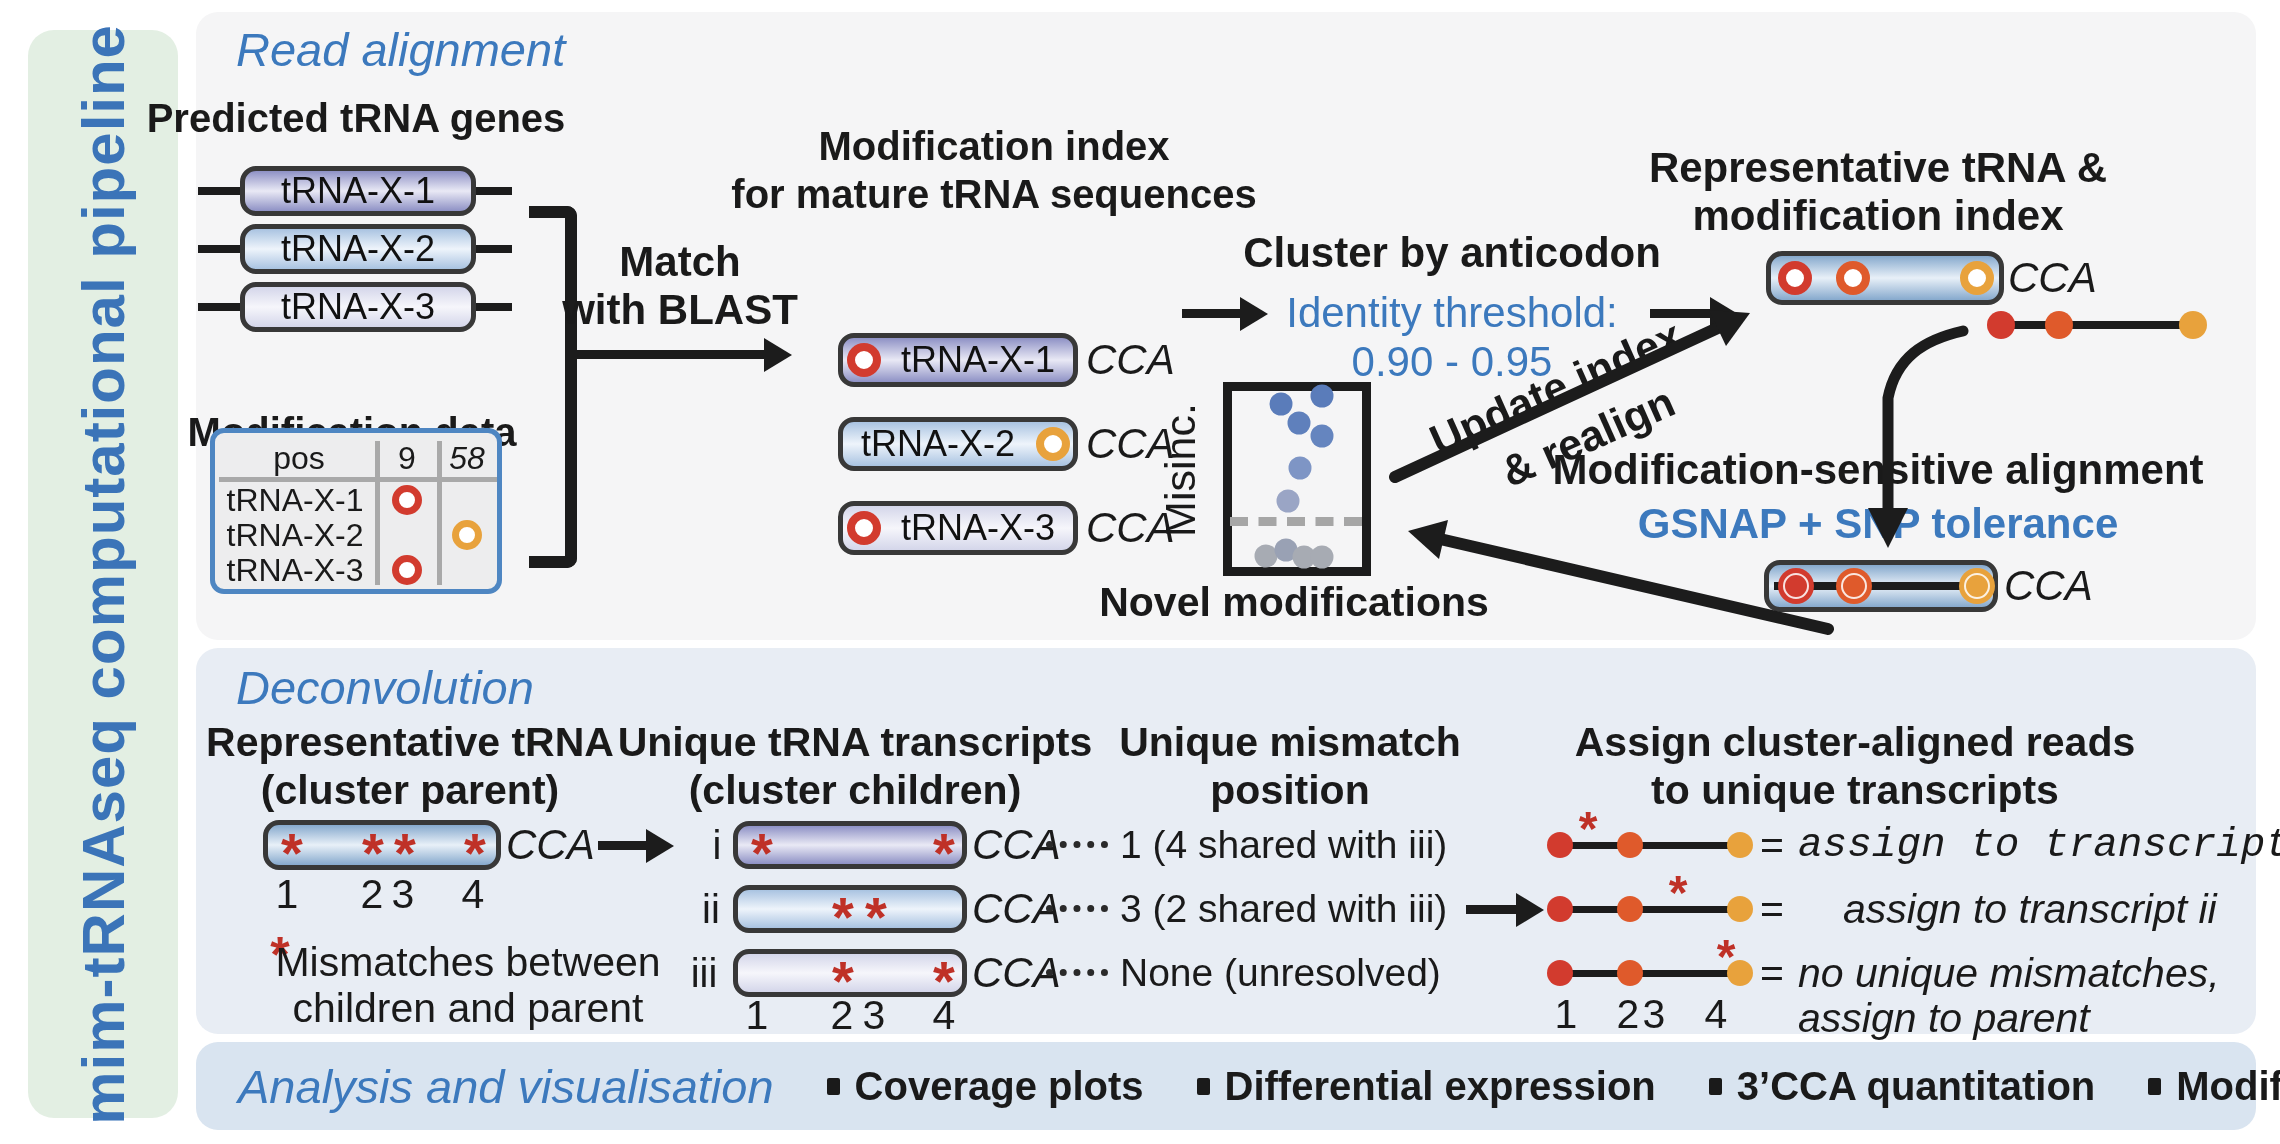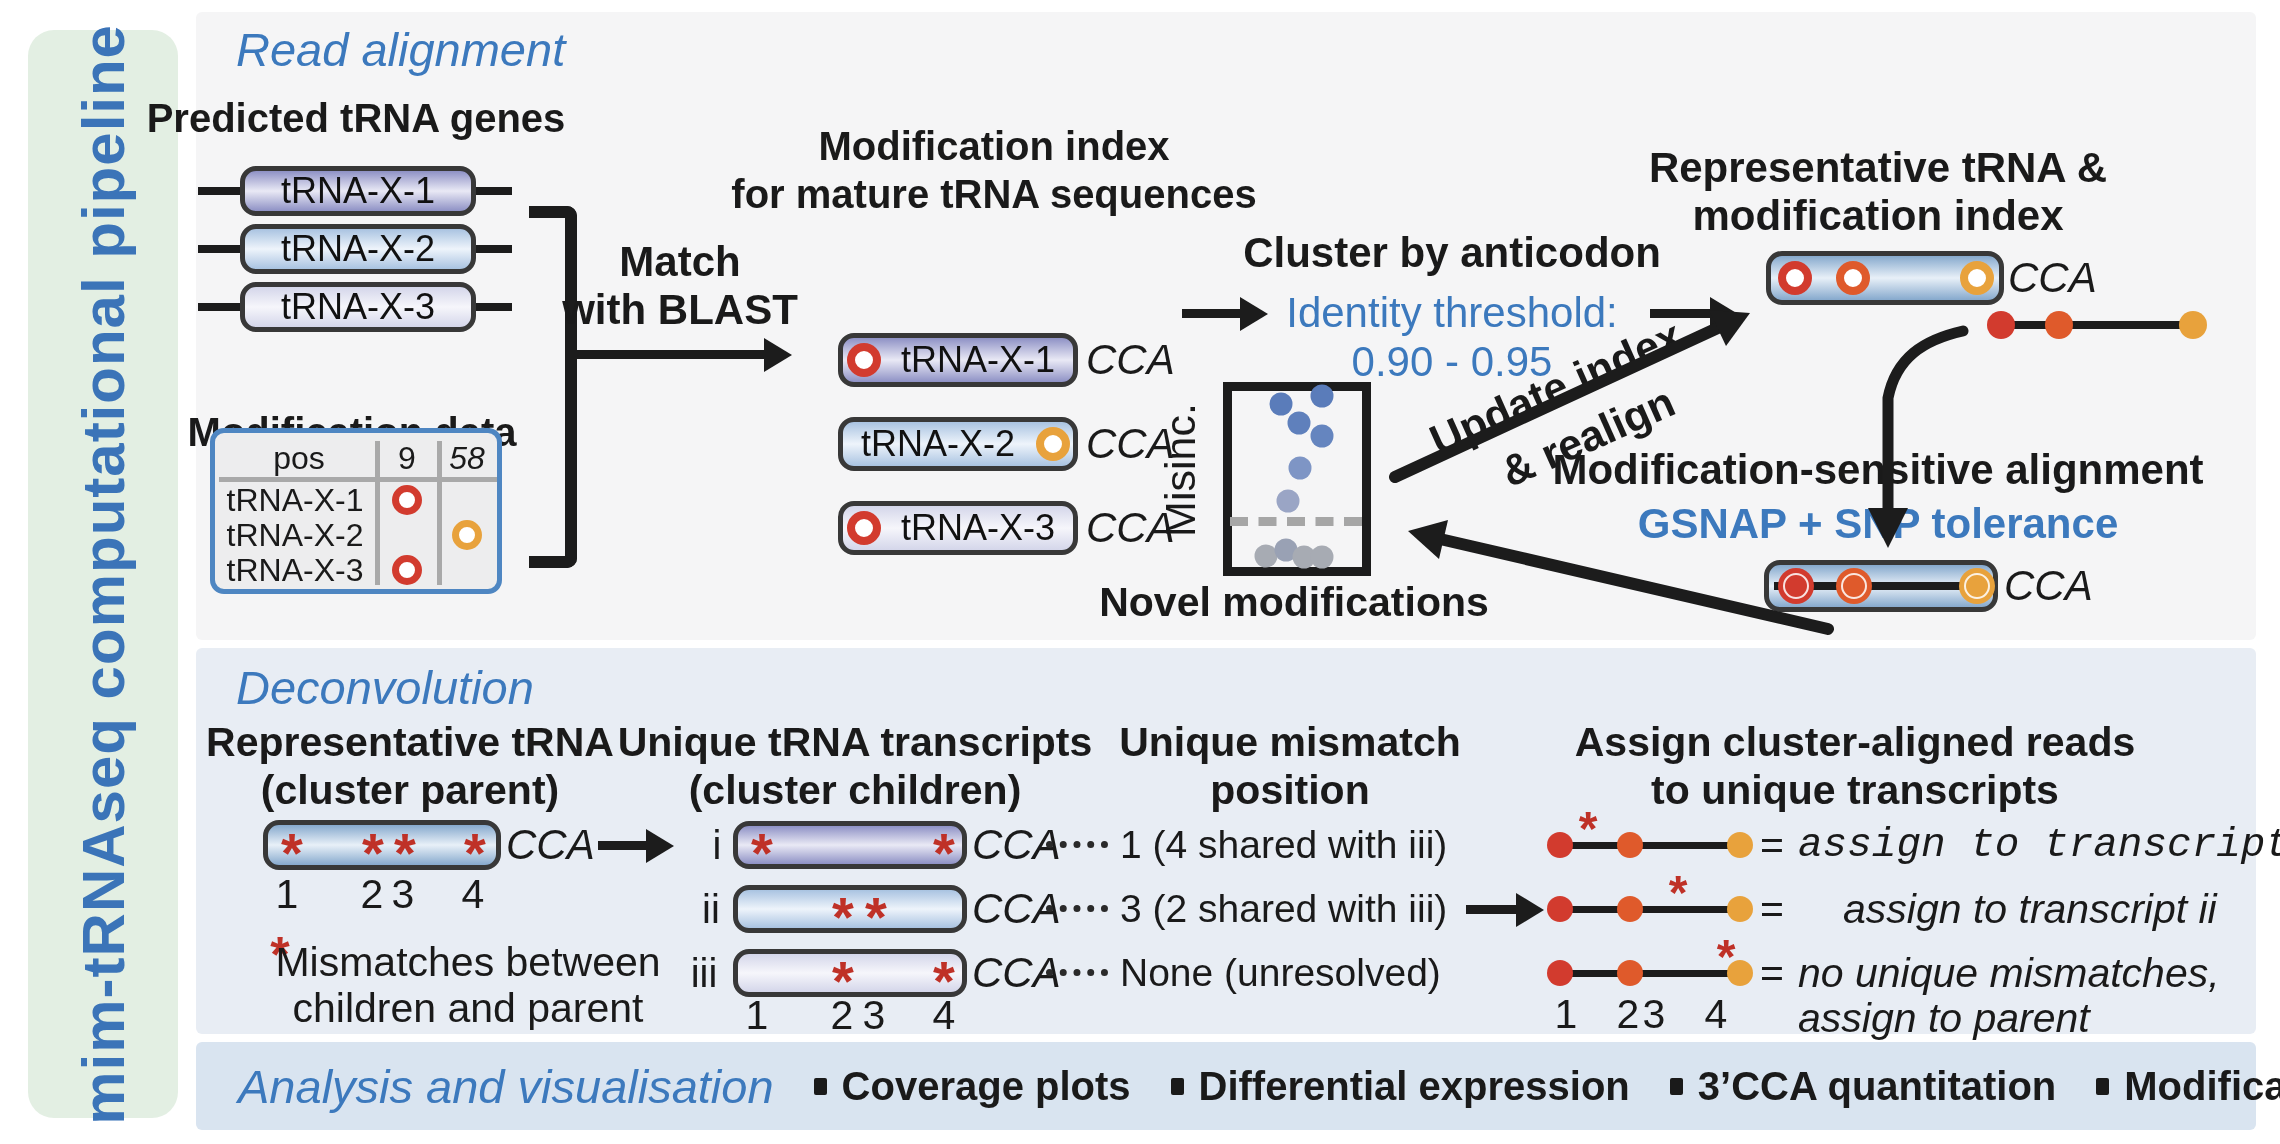--- a/index.html
+++ b/index.html
@@ -6,21 +6,21 @@
   #page{position:relative;width:2280px;height:1144px;background:#ffffff;
         font-family:"Liberation Sans",sans-serif;color:#1a1a1a;overflow:hidden;}
   .ctr{position:absolute;transform:translate(-50%,-50%);white-space:nowrap;}
   .lft{position:absolute;transform:translateY(-50%);white-space:nowrap;}
   .b{font-weight:bold;}
   .i{font-style:italic;}
   .blue{color:#3c79bd;}
   .t39{font-size:39px;} .t40{font-size:40px;} .t41{font-size:41px;}
   .t42{font-size:42px;} .t43{font-size:43px;} .t47{font-size:47px;}
   .sec-title{position:absolute;font-style:italic;font-size:47px;color:#3c79bd;white-space:nowrap;}
-  .panel{position:absolute;border-radius:6px;}
+  .panel{position:absolute;border-radius:22px;gap:13px;}
   .panel-read{left:196px;top:12px;width:2060px;height:628px;background:#f5f5f6;}
   .panel-dc{left:196px;top:648px;width:2060px;height:386px;background:#e8edf4;}
   .panel-an{left:196px;top:1042px;width:2060px;height:88px;background:#d9e4f0;
             display:flex;align-items:center;padding:0 0 0 42px;box-sizing:border-box;}
   .sidebar{position:absolute;left:28px;top:30px;width:150px;height:1088px;background:#e3efe3;
            border-radius:26px;display:flex;align-items:center;justify-content:center;}
   .sidebar-title{writing-mode:vertical-rl;transform:rotate(180deg);font-weight:bold;
                  font-size:60px;color:#3b74b8;white-space:nowrap;letter-spacing:1px;}
   .hline{position:absolute;background:#1c1c1c;}
   .arr{position:absolute;background:#1c1c1c;height:9px;}

